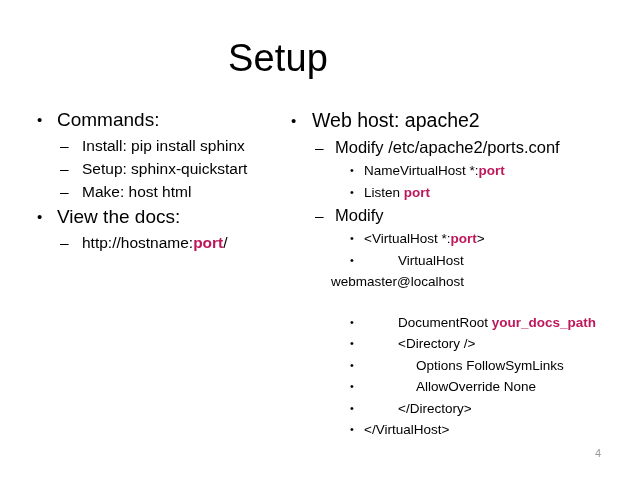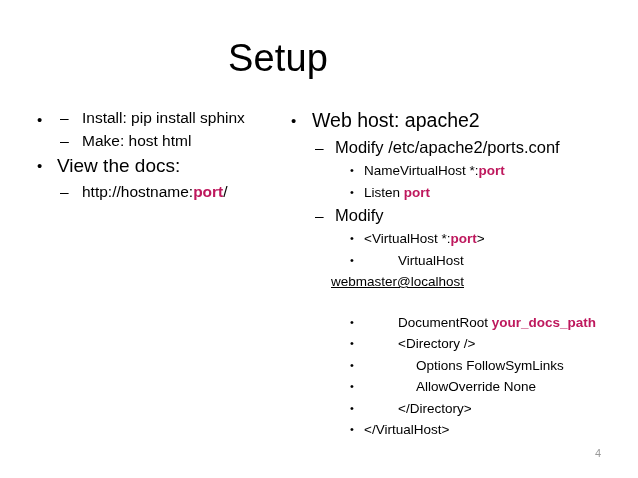--- a/index.html
+++ b/index.html
@@ -105,21 +105,20 @@
   .col-right .lvl2 { padding-left: 53px; font-size: 16.5px; line-height: 25px; }
   .col-right .lvl2 .bullet { left: 33px; line-height: 25px; }
   .col-right .lvl3 { padding-left: 82px; font-size: 13.5px; line-height: 21.5px; }
   .col-right .lvl3 .bullet { left: 68px; line-height: 21.5px; }
   .ind2 { padding-left: 34px; }
 
   
   .wrap-back {
     display: block;
     margin-left: -33px;
-    text-decoration: underline;
   }
 
   
   .spacer {
     display: block;
     height: 19px;
   }
 
   
   .hl {
@@ -143,29 +142,31 @@
 <body>
 
 <div class="slide">
 
   <div class="slide-title">Setup</div>
 
   <div class="col col-left">
 
     <div class="line lvl1">
       <span class="bullet">•</span>
+      <span class="txt">Commands:</span>
     </div>
 
     <div class="line lvl2">
       <span class="bullet">–</span>
       <span class="txt">Install: pip install sphinx</span>
     </div>
 
     <div class="line lvl2">
       <span class="bullet">–</span>
+      <span class="txt">Setup: sphinx-quickstart</span>
     </div>
 
     <div class="line lvl2">
       <span class="bullet">–</span>
       <span class="txt">Make: host html</span>
     </div>
 
     <div class="line lvl1">
       <span class="bullet">•</span>
       <span class="txt">View the docs:</span>

